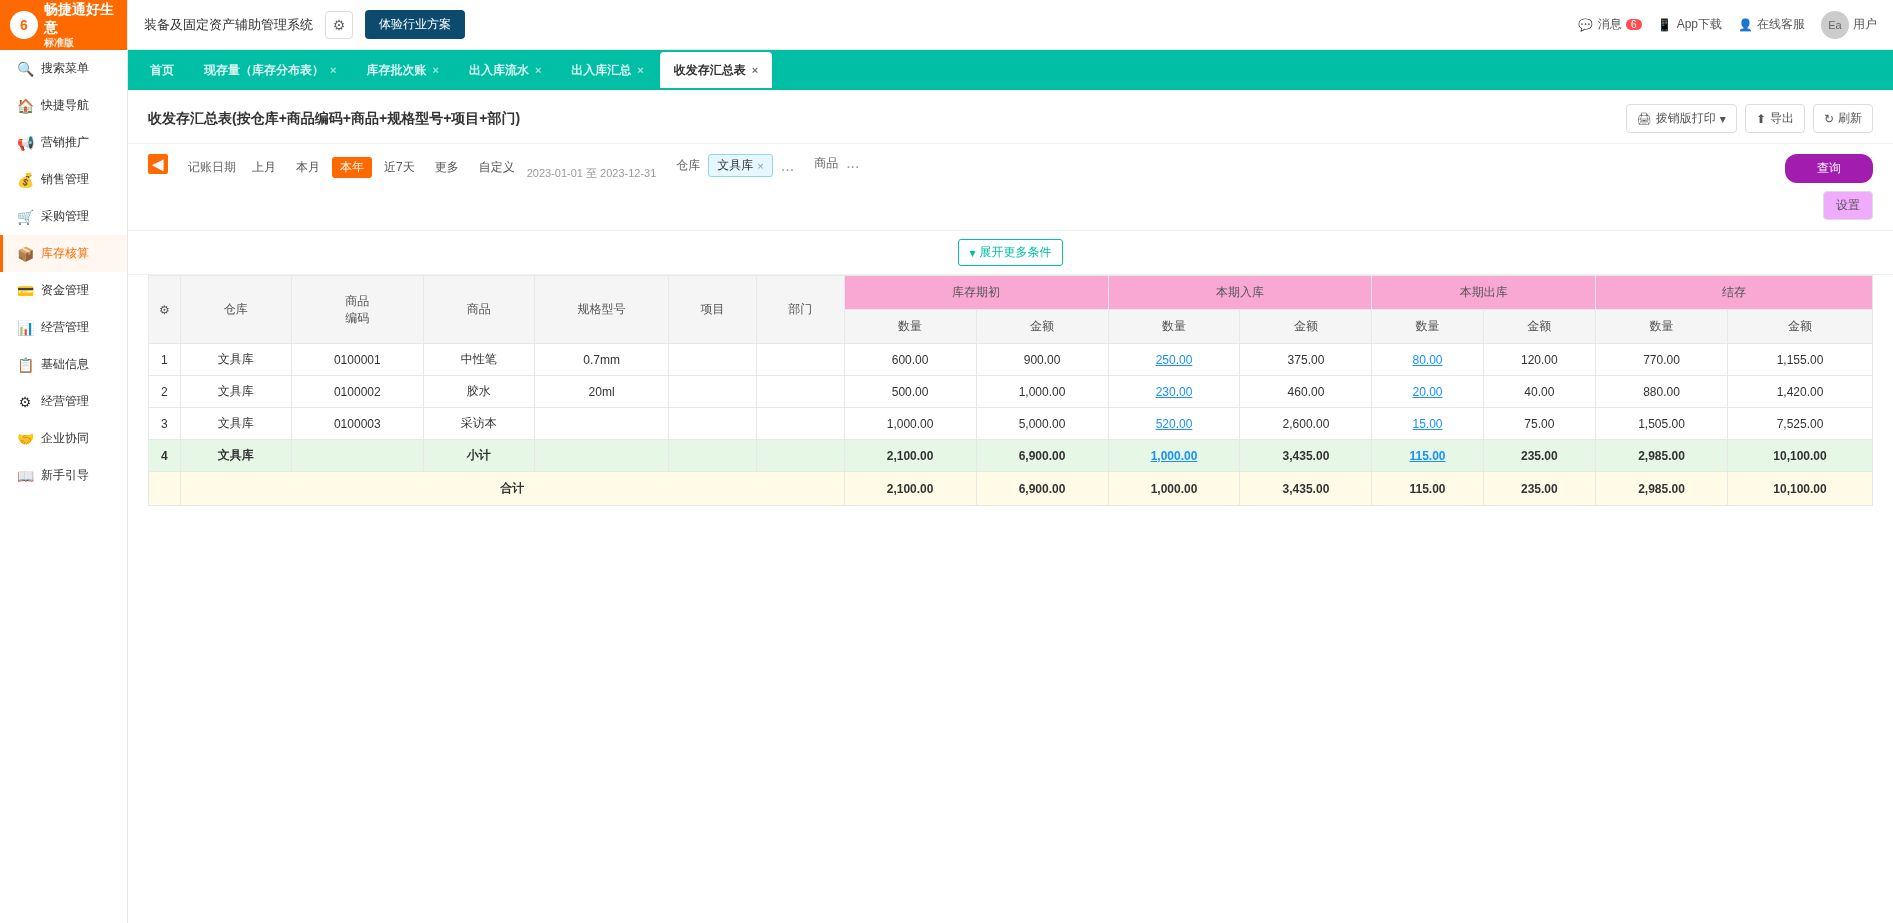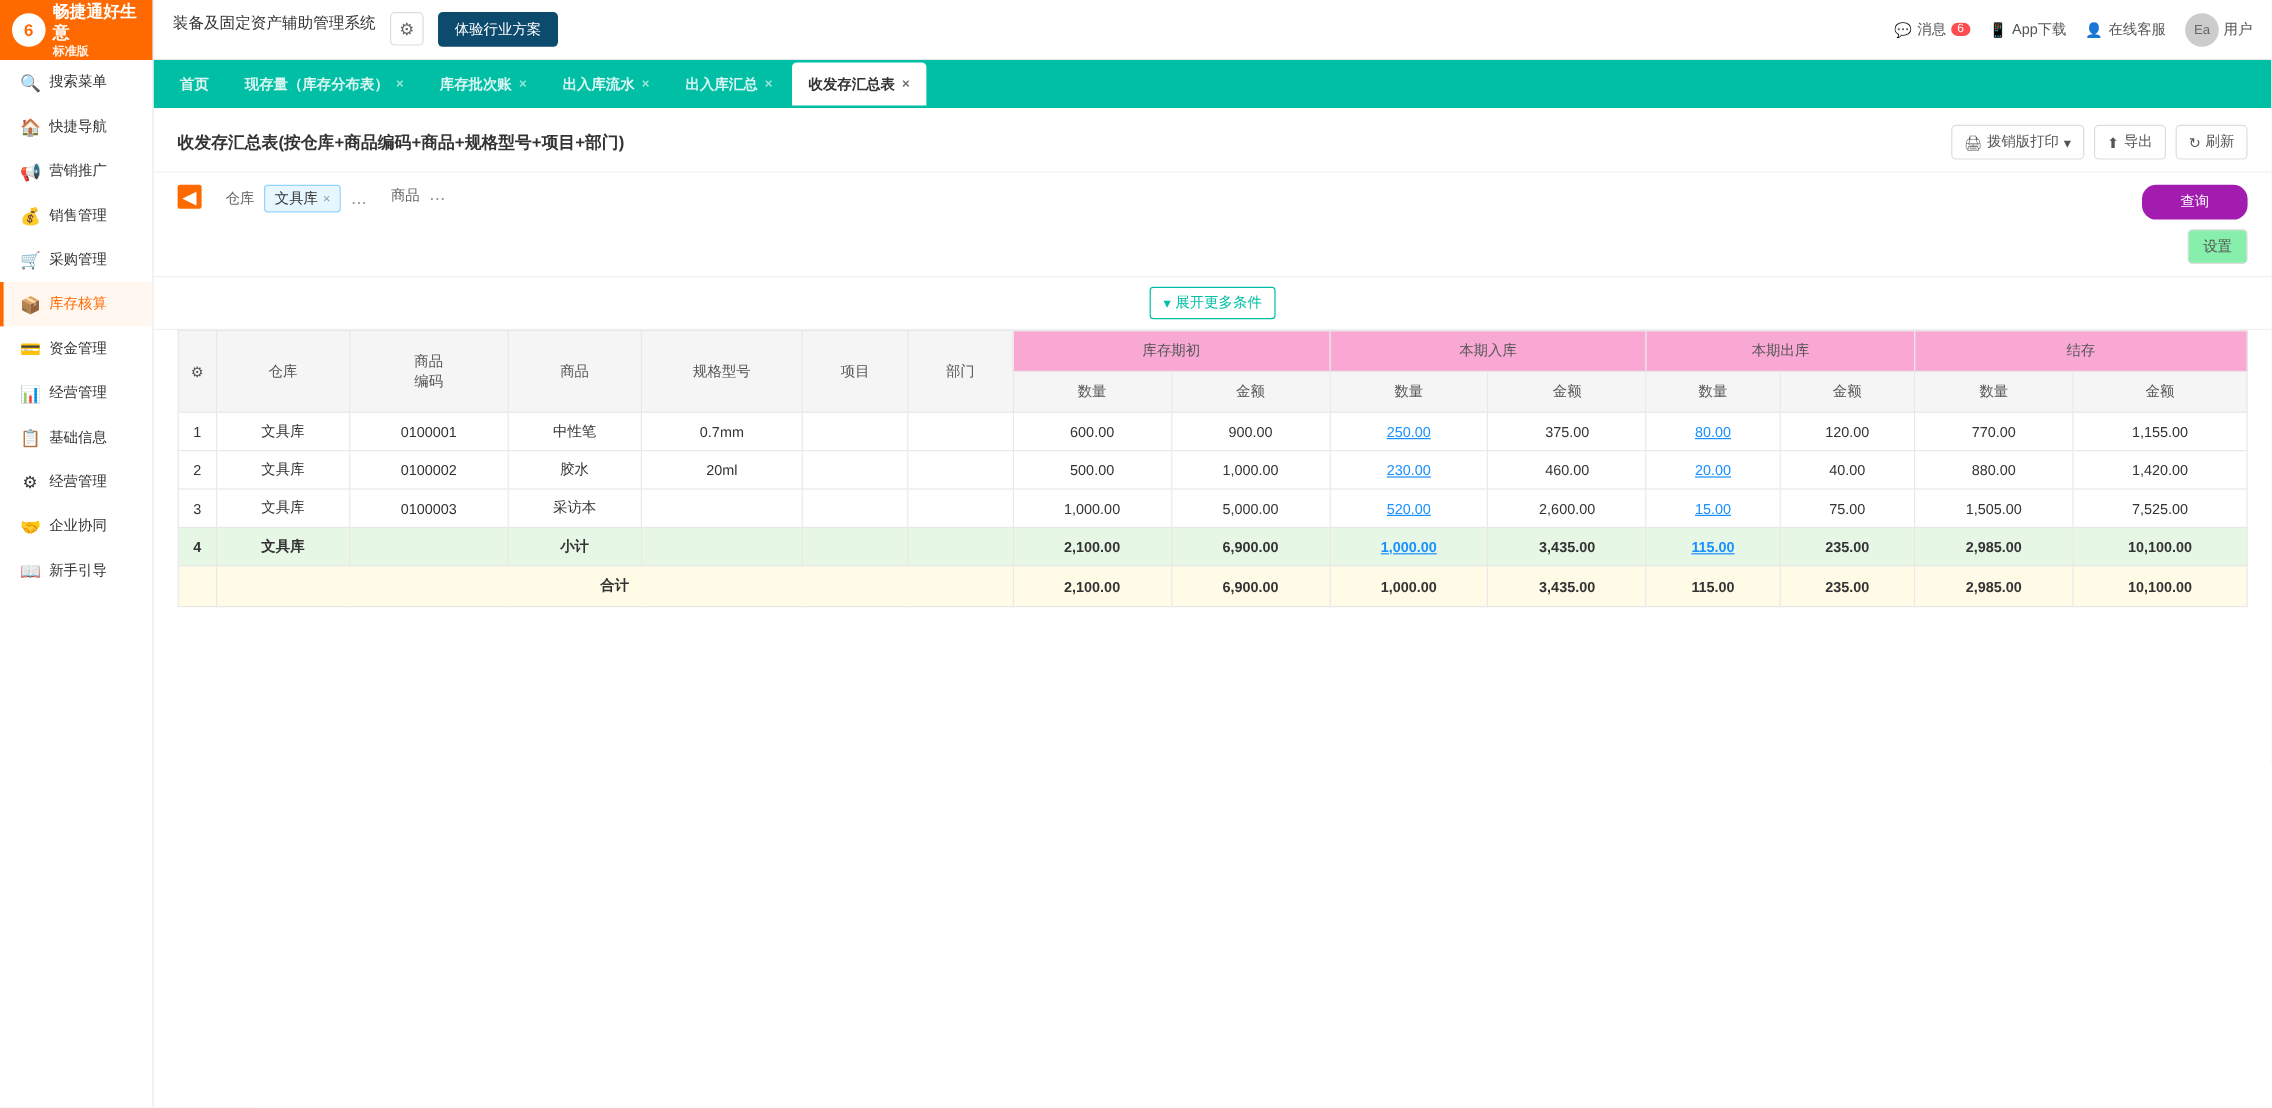--- a/index.html
+++ b/index.html
@@ -65,20 +65,21 @@
       background: #fff;
       height: 50px;
       display: flex;
       align-items: center;
       padding: 0 16px;
       border-bottom: 1px solid #e8e8e8;
       justify-content: space-between;
     }
     .top-header-left {
       display: flex;
+      align-items: center;
       gap: 12px;
     }
     .system-title { font-size: 13px; color: #333; }
     .settings-btn {
       width: 28px; height: 28px;
       border: 1px solid #ddd;
       border-radius: 4px;
       display: flex; align-items: center; justify-content: center;
       cursor: pointer; color: #666; font-size: 14px;
     }
@@ -270,21 +271,21 @@
     .query-btn {
       background: #a21caf;
       color: white;
       border: none;
       padding: 6px 32px;
       border-radius: 12px;
       cursor: pointer;
       font-size: 12px;
     }
     .set-btn {
-      background: #86efac;
+      background: #f0abfc;
       color: #555;
       border: 1px solid #ddd;
       padding: 5px 12px;
       border-radius: 4px;
       cursor: pointer;
       font-size: 12px;
       display: block;
       margin-top: 4px;
     }
 
@@ -445,20 +446,32 @@
         </button>
         <button class="action-btn">
           <span>↻</span>
           <span>刷新</span>
         </button>
       </div>
     </div>
 
     <div class="filter-row">
       <div class="filter-expand-btn">◀</div>
+      <div class="filter-group">
+        <span class="filter-label">记账日期</span>
+        <div class="date-shortcuts" id="date-shortcuts-container">
+            <span class="date-shortcut">上月</span>
+            <span class="date-shortcut">本月</span>
+            <span class="date-shortcut active">本年</span>
+            <span class="date-shortcut">近7天</span>
+            <span class="date-shortcut">更多</span>
+            <span class="date-shortcut">自定义</span>
+            <span class="date-range"><br>2023-01-01 至 2023-12-31</span>
+          </div>
+      </div>
       <div class="filter-group">
         <span class="filter-label">仓库</span>
         <span class="filter-tag">
           <span>文具库</span>
           <span class="filter-tag-close">×</span>
         </span>
         <span class="filter-more">...</span>
       </div>
       <div class="filter-group">
         <span class="filter-label">商品</span>

